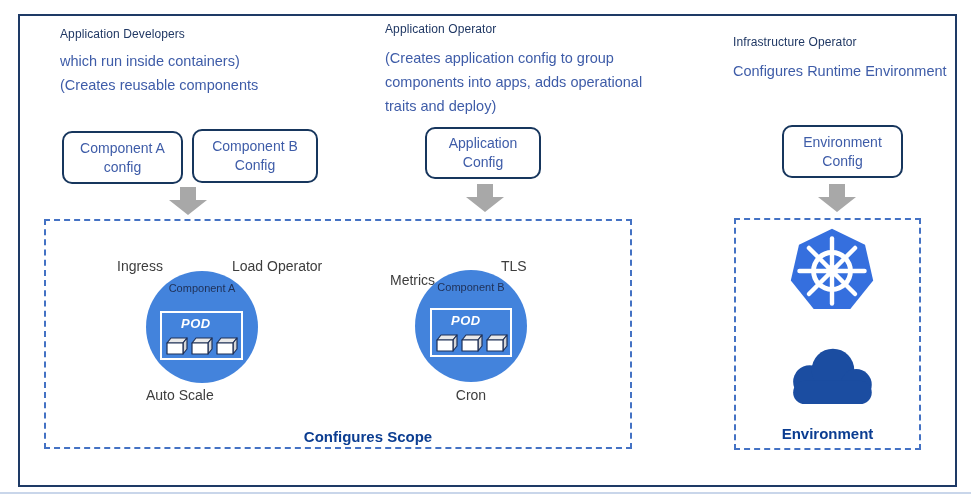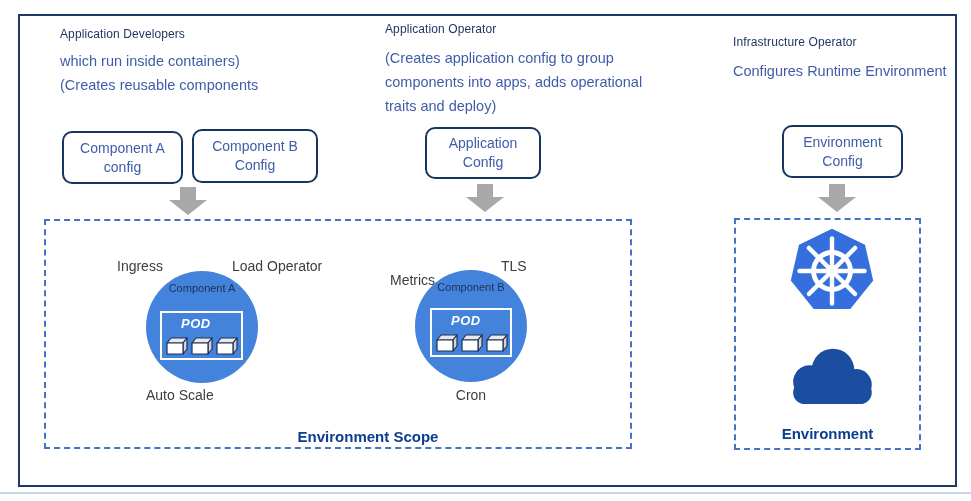--- a/index.html
+++ b/index.html
@@ -190,21 +190,21 @@
             <g stroke="#1F3056" stroke-width="1.2" stroke-linejoin="round">
               <polygon points="1,6 5,1 21,1 17,6" fill="#e9e9e9"></polygon>
               <polygon points="17,6 21,1 21,12 17,17" fill="#d6d6d6"></polygon>
               <rect x="1" y="6" width="16" height="11" fill="#ffffff"></rect>
             </g>
           </svg>
       </div>
     </div>
   </div>
 
-  <div class="zone-label scope-label">Environment Scope</div>
+  <div class="zone-label scope-label">Configures Scope</div>
 
   <div class="dashed-box env-box"></div>
 
   <svg class="k8s-logo" width="88" height="90" viewBox="0 0 100 100">
     <polygon points="50,2 87.5,20.1 96.8,60.7 70.8,93.2 29.2,93.2 3.2,60.7 12.5,20.1" fill="#356FDE"></polygon>
     <g stroke="#ffffff" stroke-width="5" stroke-linecap="round">
       <line x1="50" y1="50" x2="50" y2="13"></line>
       <line x1="50" y1="50" x2="76.2" y2="23.8"></line>
       <line x1="50" y1="50" x2="87" y2="50"></line>
       <line x1="50" y1="50" x2="76.2" y2="76.2"></line>

